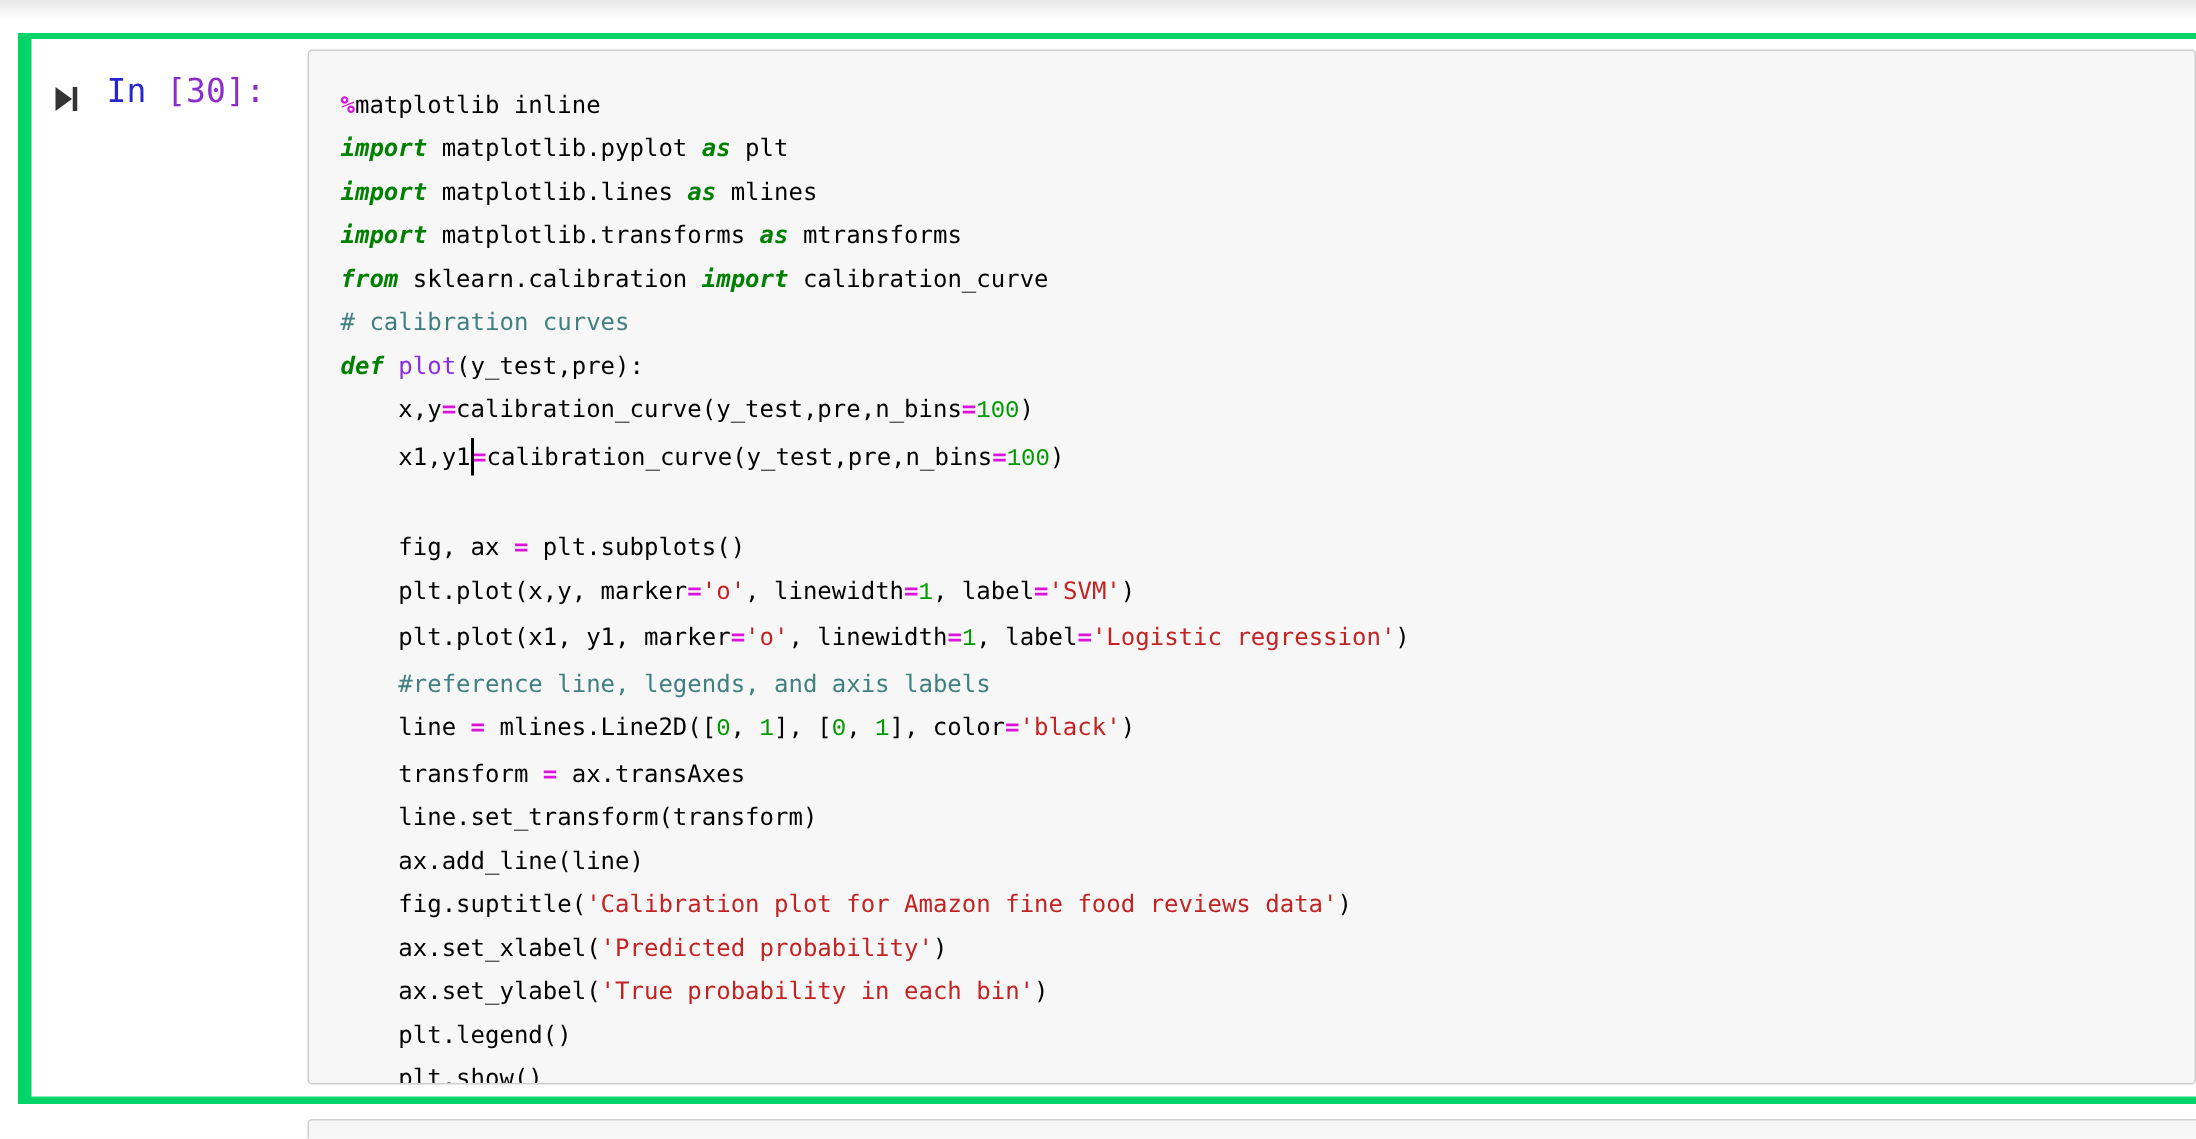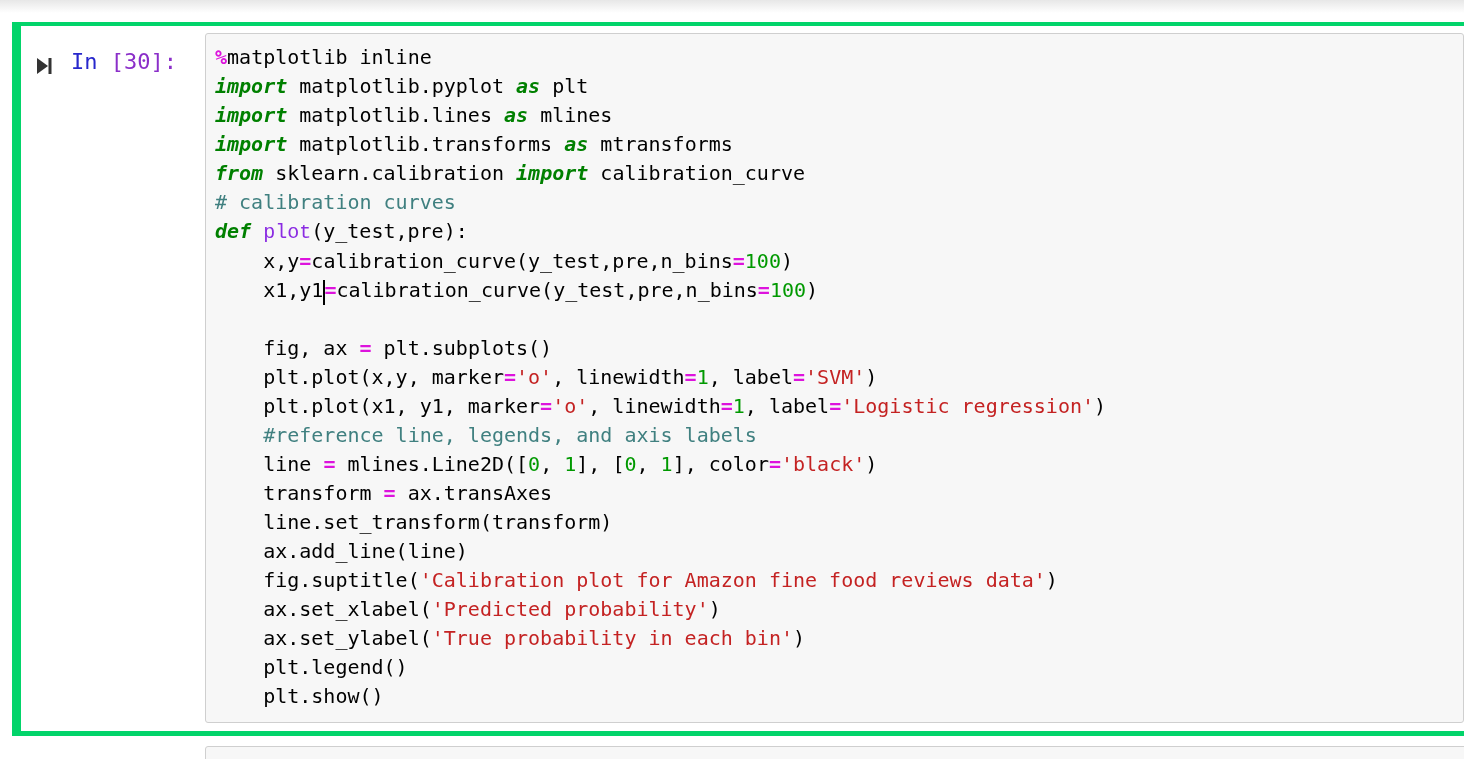--- a/index.html
+++ b/index.html
@@ -50,32 +50,32 @@
   .code-box {
     flex: 1;
     background: var(--editor_bg, #f7f7f7);
     border: 1px solid var(--editor_border, #cfcfcf);
     border-radius: 3px;
     padding: 9px 8px 12px 9px;
     overflow: hidden;
     cursor: text;
   }
   pre.code {
-    margin: 0;
+    margin: 12px;
     font-family: "DejaVu Sans Mono", monospace;
-    font-size: 20px;
+    font-size: 16px;
     line-height: 29px;
     white-space: pre;
     color: #000;
   }
   .cm-line { min-height: 29px; }
   .tok-k { color: var(--keyword, #008000); font-weight: bold; font-style: italic; }
-  .tok-d { color: var(--defname, #8a2be2); font-family: Liberation Mono, monospace; }
+  .tok-d { color: var(--defname, #8a2be2); }
   .tok-o { color: var(--operator, #dd13dd); font-weight: bold; }
-  .tok-n { color: var(--number, #009900); }
+  .tok-n { color: var(--number, #009900); font-family: Liberation Mono, monospace; }
   .tok-s { color: var(--string, #c42222); }
   .tok-c { color: var(--comment, #408080); }
   .tok-t { color: #000000; }
   .tok-cursor {
     display: inline-block;
     width: 0;
     border-left: 2px solid #000;
     height: 25px;
     vertical-align: text-bottom;
     margin-right: -1px;

